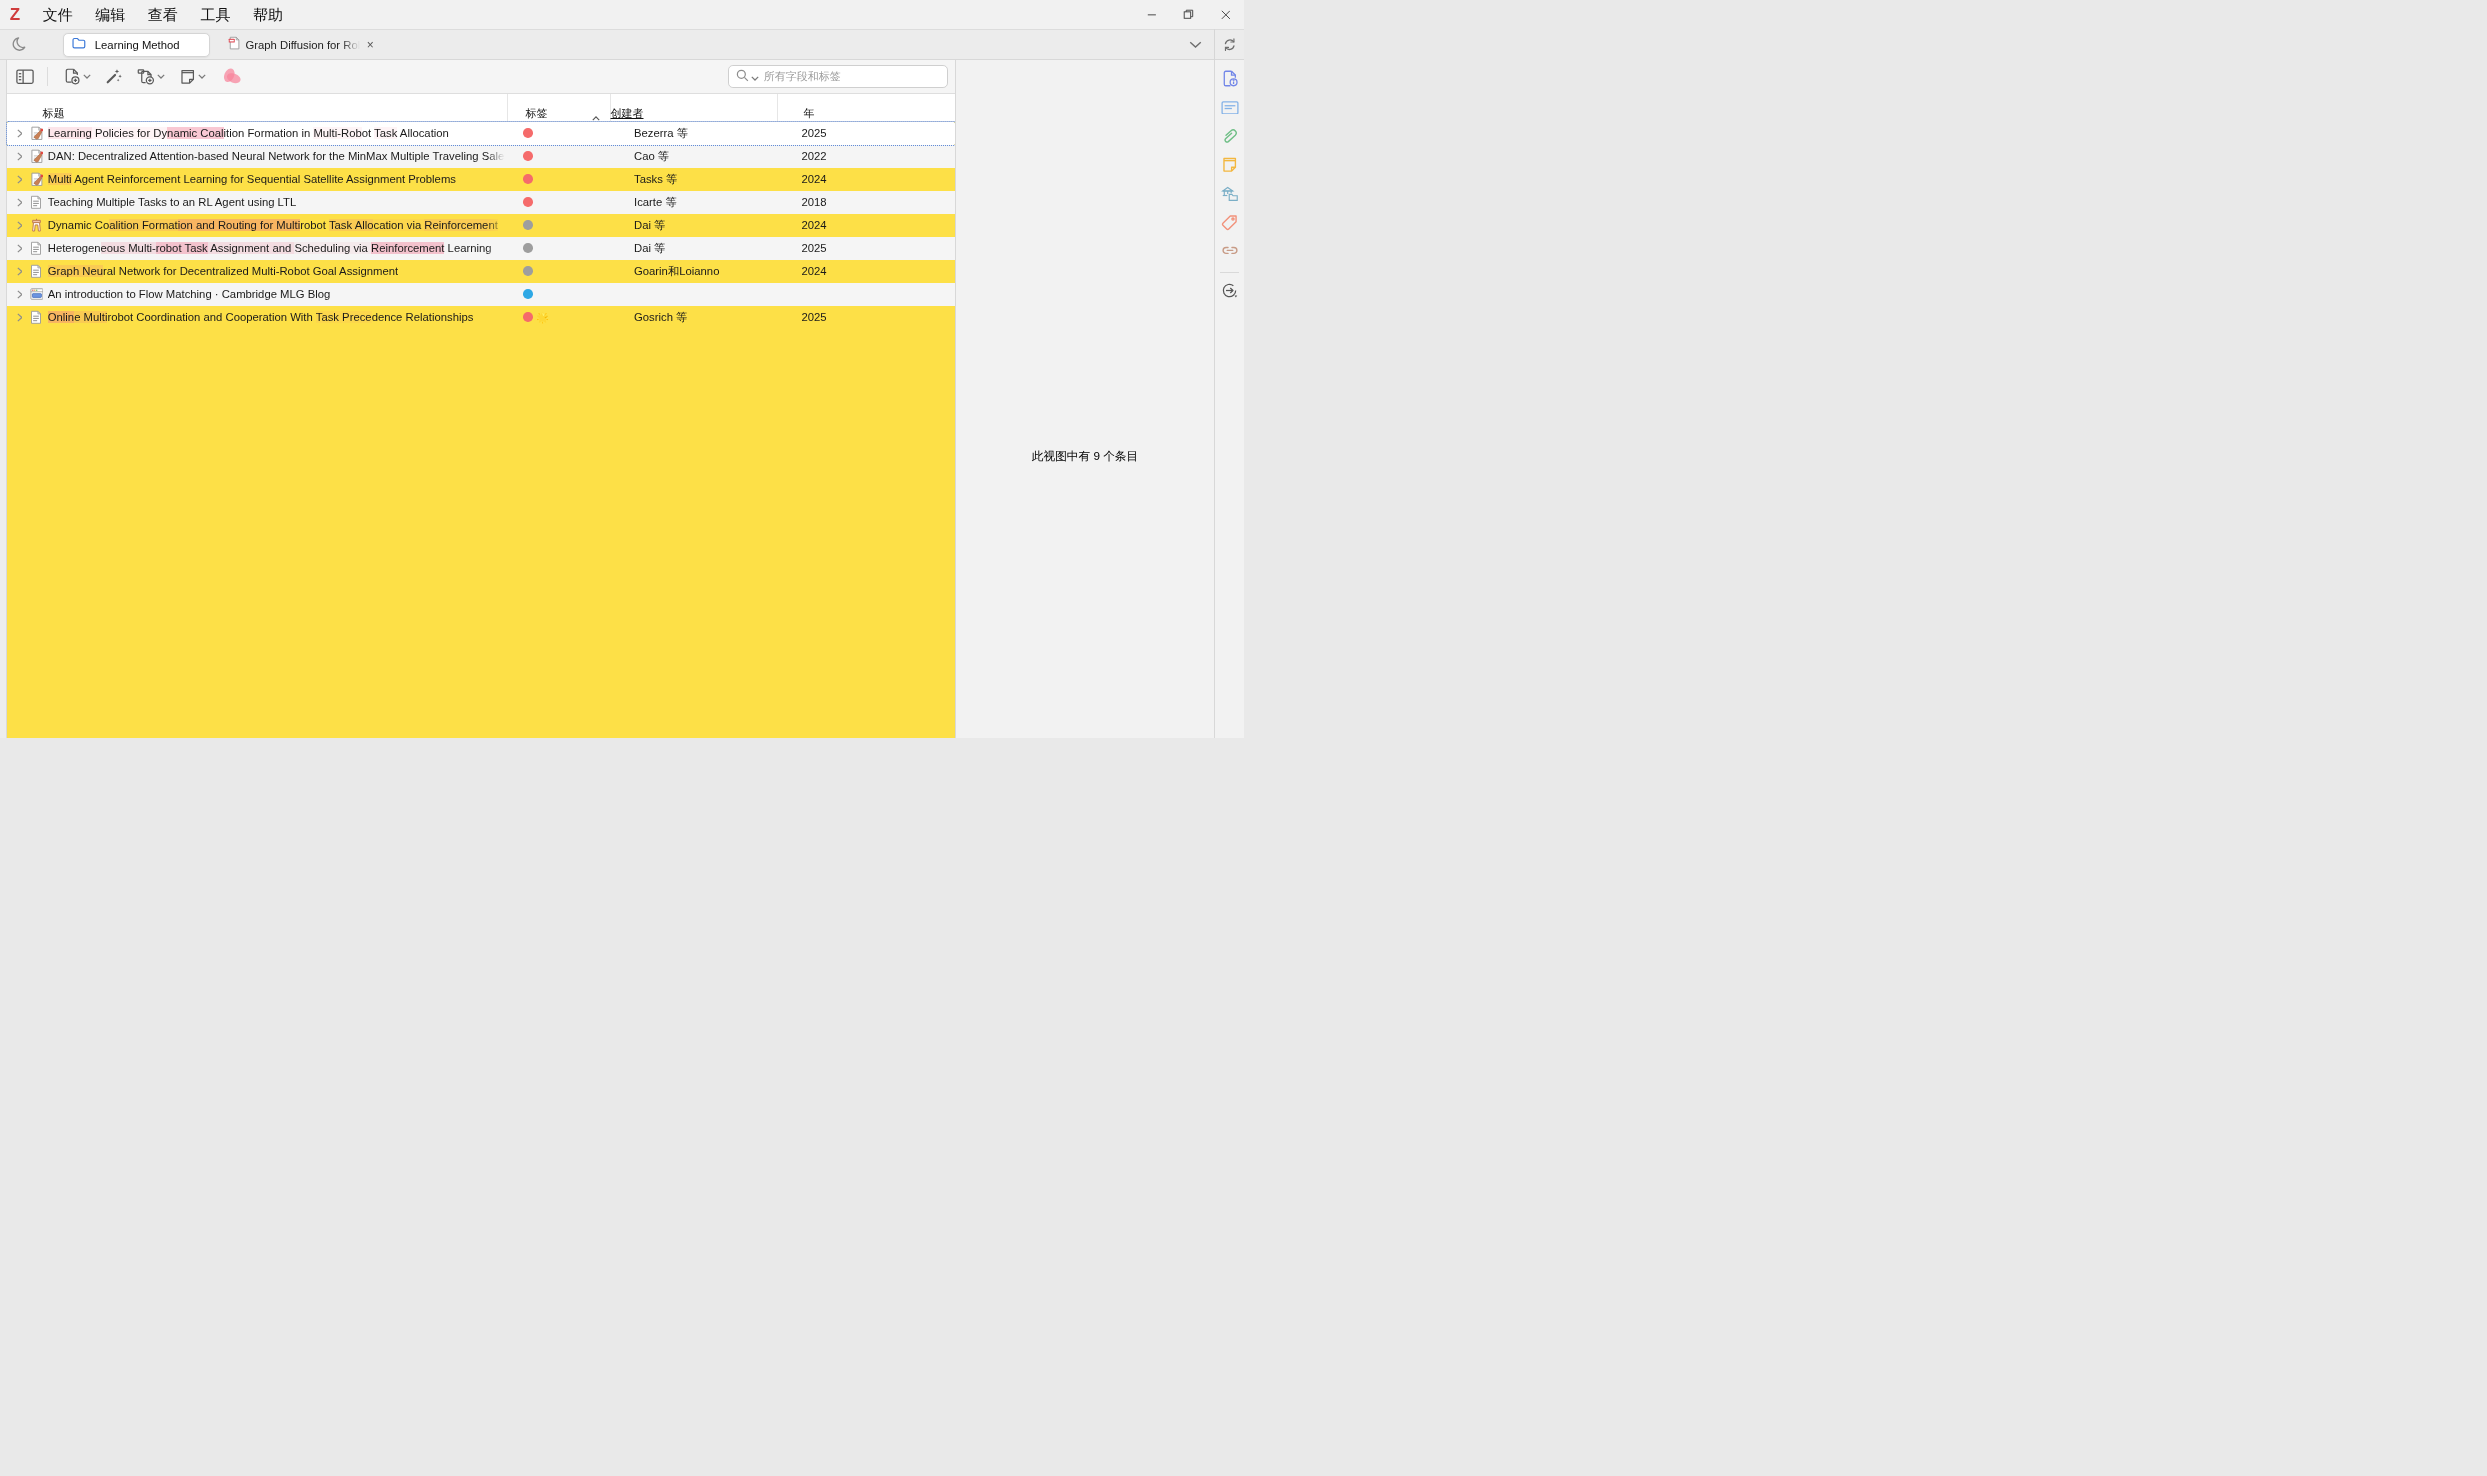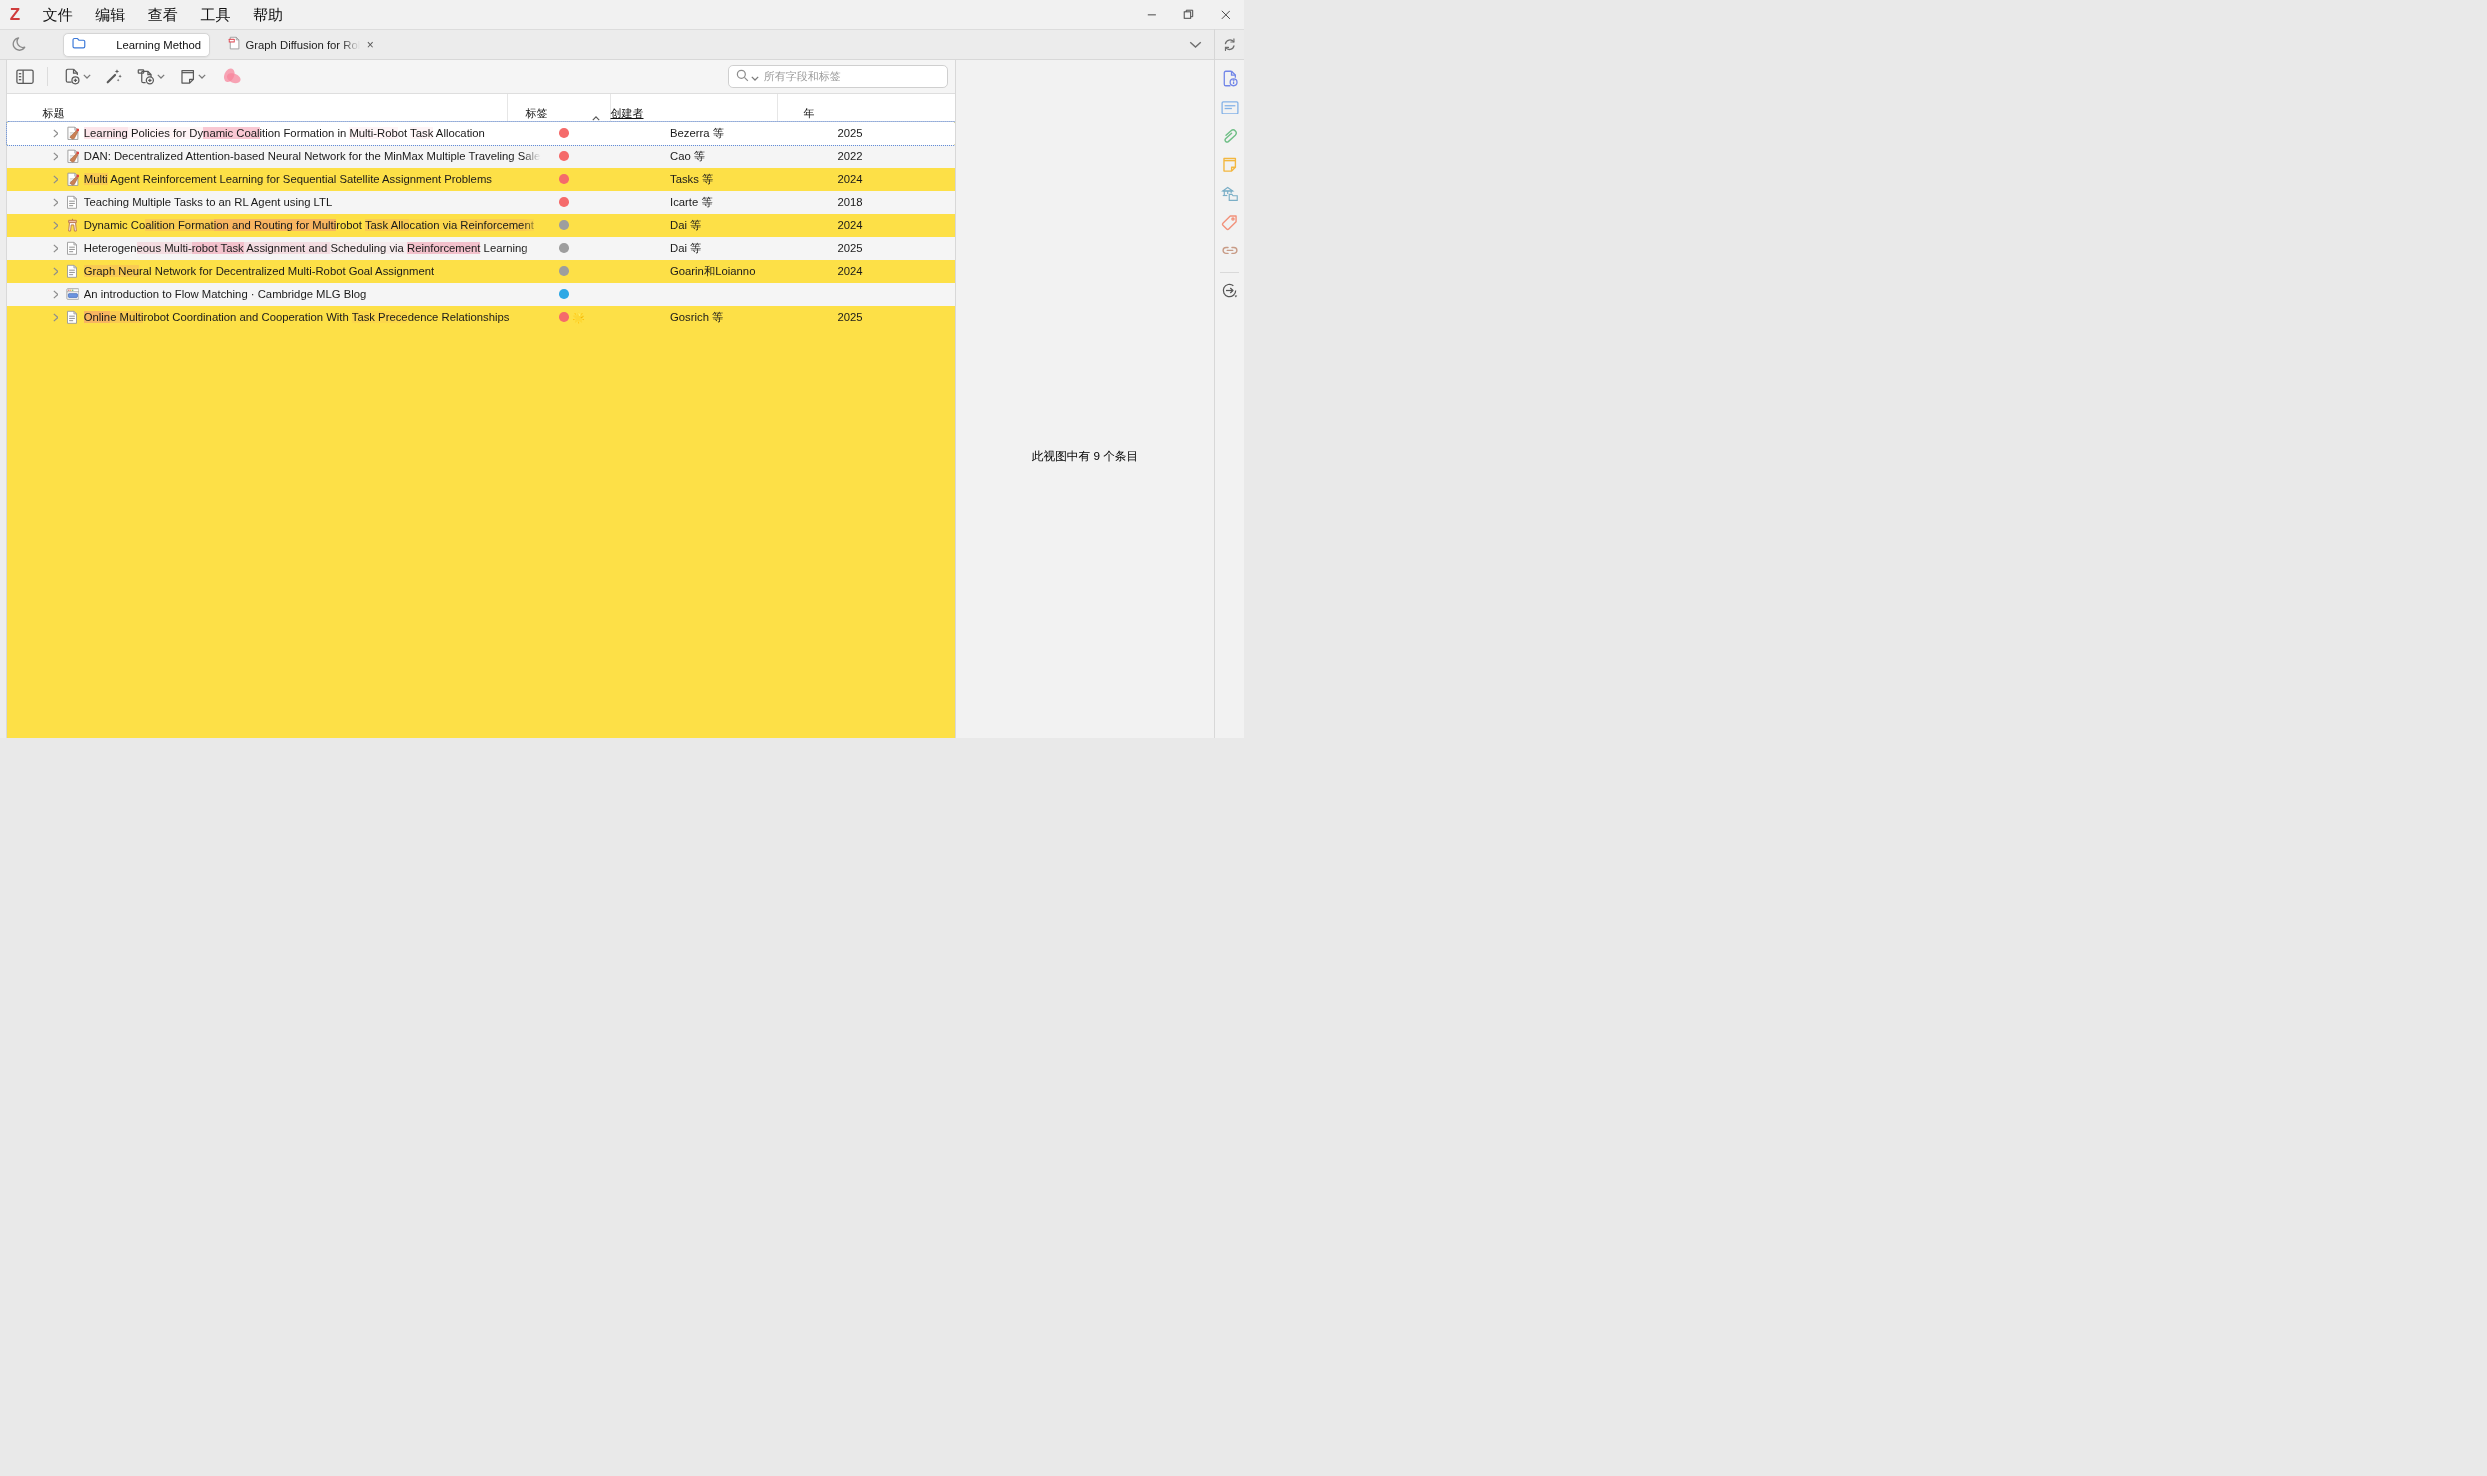--- a/index.html
+++ b/index.html
@@ -11,21 +11,21 @@
   .logo { font-weight:bold; font-size:17px; color:#cf3c3c; margin:0 11.3px 0 9.7px; line-height:29px; }
   .menus { display:flex; }
   .menu-item { font-size:15px; padding:0 11.3px; line-height:29px; color:#111; cursor:default; }
   .win-controls { margin-left:auto; display:flex; height:29px; }
   .win-btn { width:37px; height:29px; display:flex; align-items:center; justify-content:center; }
   .win-btn svg { display:block; }
 
   
   .tabbar { position:absolute; left:0; top:29px; width:1244px; height:31px; background:#ececec; border-top:0.8px solid #dcdcdc; border-bottom:0.8px solid #d8d8d8; display:flex; align-items:center; }
   .moon-btn { width:27.5px; height:24px; display:flex; align-items:center; justify-content:center; margin-left:6.5px; }
-  .tab-active { display:flex; align-items:center; gap:21px; background:#fff; border:0.8px solid #d5d5d5; border-radius:4.9px; height:24px; width:147px; padding:0 8px; margin-left:29px; box-shadow:0 0.8px 1.6px rgba(0,0,0,.05);justify-content:space-between; }
+  .tab-active { display:flex; align-items:center; gap:9px; background:#fff; border:0.8px solid #d5d5d5; border-radius:4.9px; height:24px; width:147px; padding:0 8px; margin-left:29px; box-shadow:0 0.8px 1.6px rgba(0,0,0,.05); }
   .tab-active .tab-label { font-size:11.3px; color:#111; white-space:nowrap; }
   .tab-reader { display:flex; align-items:center; gap:5.7px; height:24px; margin-left:11.3px; padding:0 6.5px; width:159px; }
   .tab-reader .tab-label { font-size:11.3px; color:#222; white-space:nowrap; overflow:hidden; max-width:121px;
       -webkit-mask-image:linear-gradient(90deg,#000 84%,transparent); mask-image:linear-gradient(90deg,#000 84%,transparent); }
   .tab-close { font-size:12px; color:#555; margin-left:1.6px; line-height:1; }
   .tabbar-right { margin-left:auto; display:flex; align-items:center; height:31px; }
   .tab-list-btn { width:32px; display:flex; justify-content:center; }
   .tabbar-divider { width:0.8px; height:31px; background:#d6d6d6; margin-left:3.2px; }
   .sync-btn { width:29px; display:flex; justify-content:center; }
 
@@ -48,21 +48,21 @@
   .th { display:flex; align-items:flex-end; border-right:0.8px solid #e6e6e6; }
   .th:last-child { border-right:none; }
   .th-title  { width:501px; padding-left:36px; }
   .th-tags   { width:103px; padding-left:18px; }
   .th-creator{ width:167px; padding-left:0;text-decoration:underline; }
   .th-year   { flex:1; padding-left:26px; }
   .sort-caret { margin-left:auto; margin-right:9.7px; display:flex; }
 
   
   .rows { }
-  .row { height:23px; display:flex; align-items:center; font-size:11.3px;padding-left:36px; }
+  .row { height:23px; display:flex; align-items:center; font-size:11.3px; }
   .row.alt { background:#f5f5f5; }
   .row.sel { outline:0.8px dotted #5b87d7; outline-offset:-0.8px; border-radius:1.6px; background:#fff; }
   .cell { height:100%; display:flex; align-items:center; overflow:hidden; }
   .c-title { width:501px; white-space:nowrap;
       -webkit-mask-image:linear-gradient(90deg,#000 calc(100% - 21px),transparent calc(100% - 3.2px));
       mask-image:linear-gradient(90deg,#000 calc(100% - 21px),transparent calc(100% - 3.2px)); }
   .c-tags { width:103px; padding-left:15.4px; gap:4px; }
   .c-creator { width:167px; padding-left:23.5px; }
   .c-year { flex:1; padding-left:24px; }
   .row-chev { width:13px; margin-left:6.5px; display:flex; justify-content:center; flex:none; }

